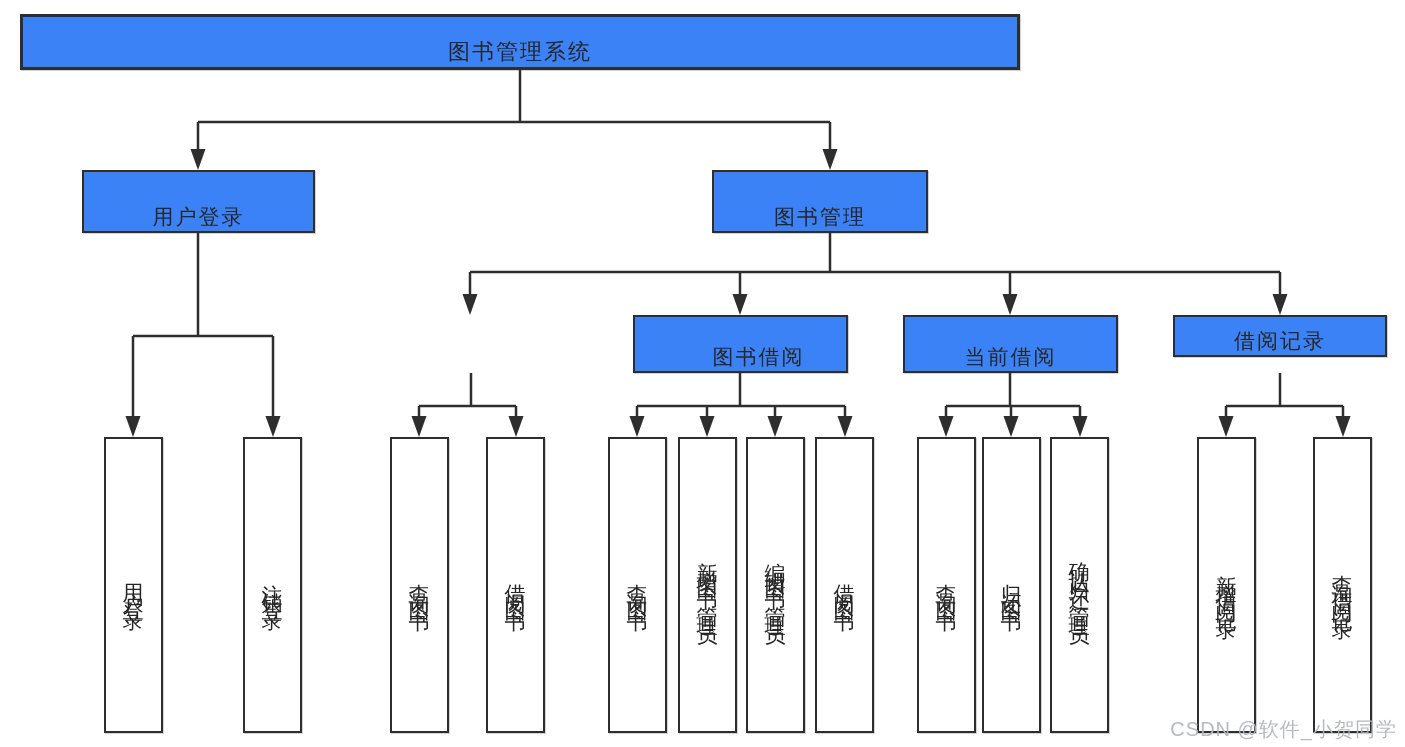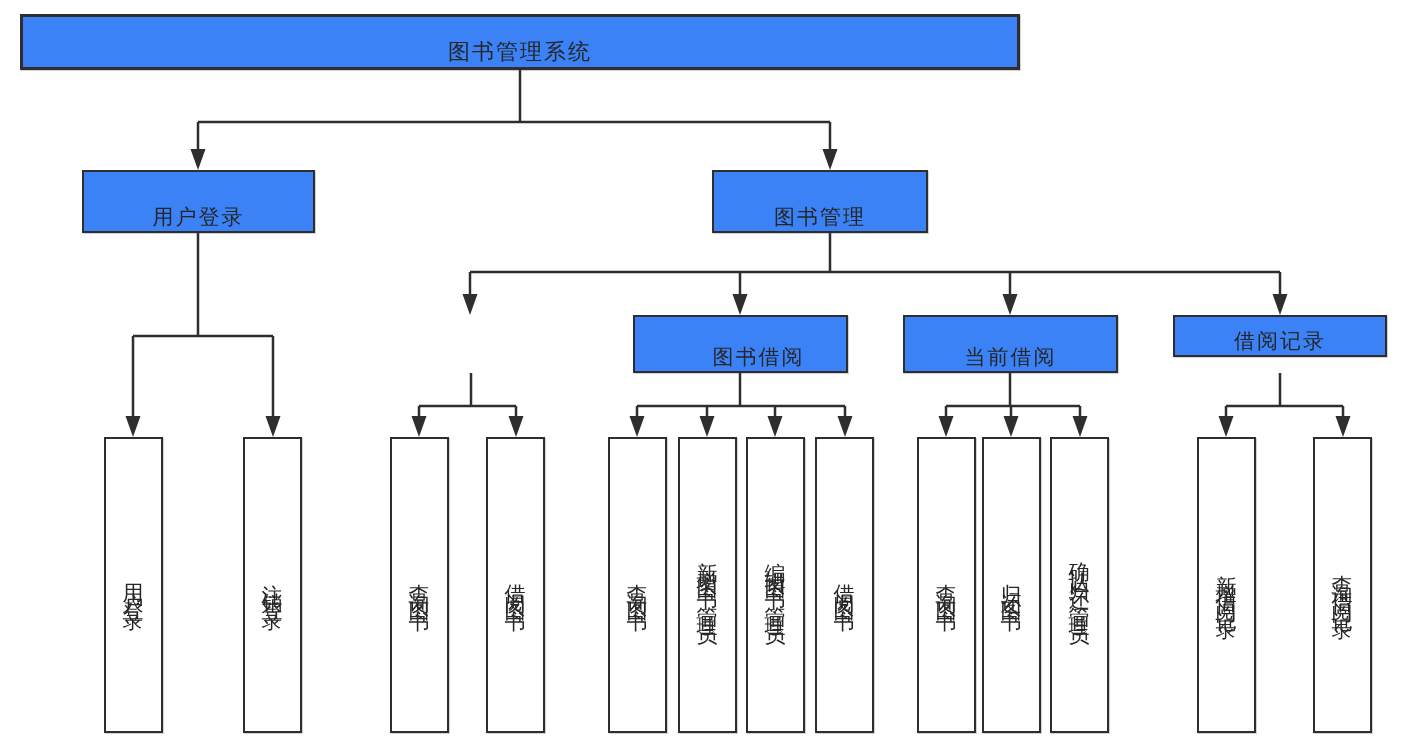--- a/index.html
+++ b/index.html
@@ -186,14 +186,15 @@
     <span class="vlbl">确认归还（管理员）</span>
   </div>
 
   <div class="vbox" style="left:1197px;">
     <span class="vlbl">新增借阅记录</span>
   </div>
   <div class="vbox" style="left:1313px;">
     <span class="vlbl">查询借阅记录</span>
   </div>
 
+  <div class="watermark">CSDN @软件_小贺同学</div>
 
 </div>
 
 </body></html>

